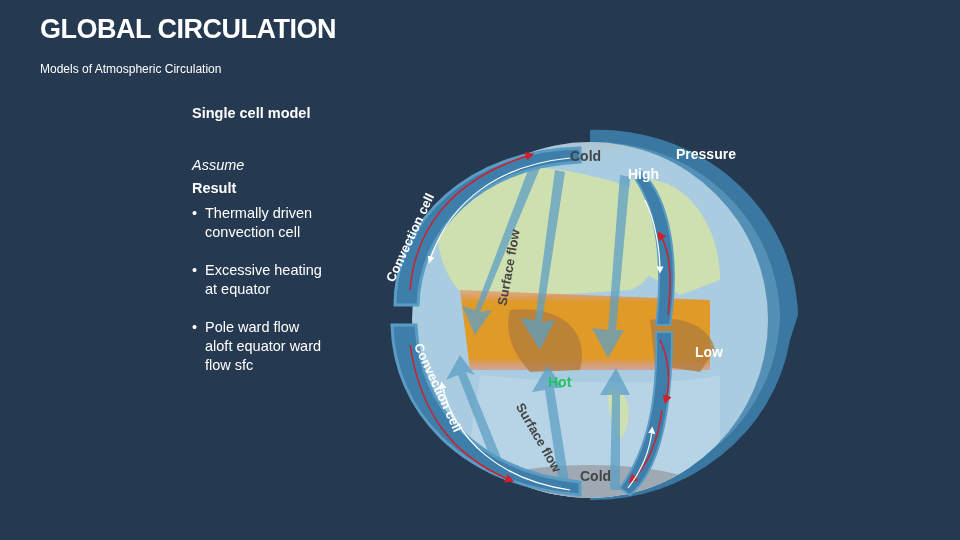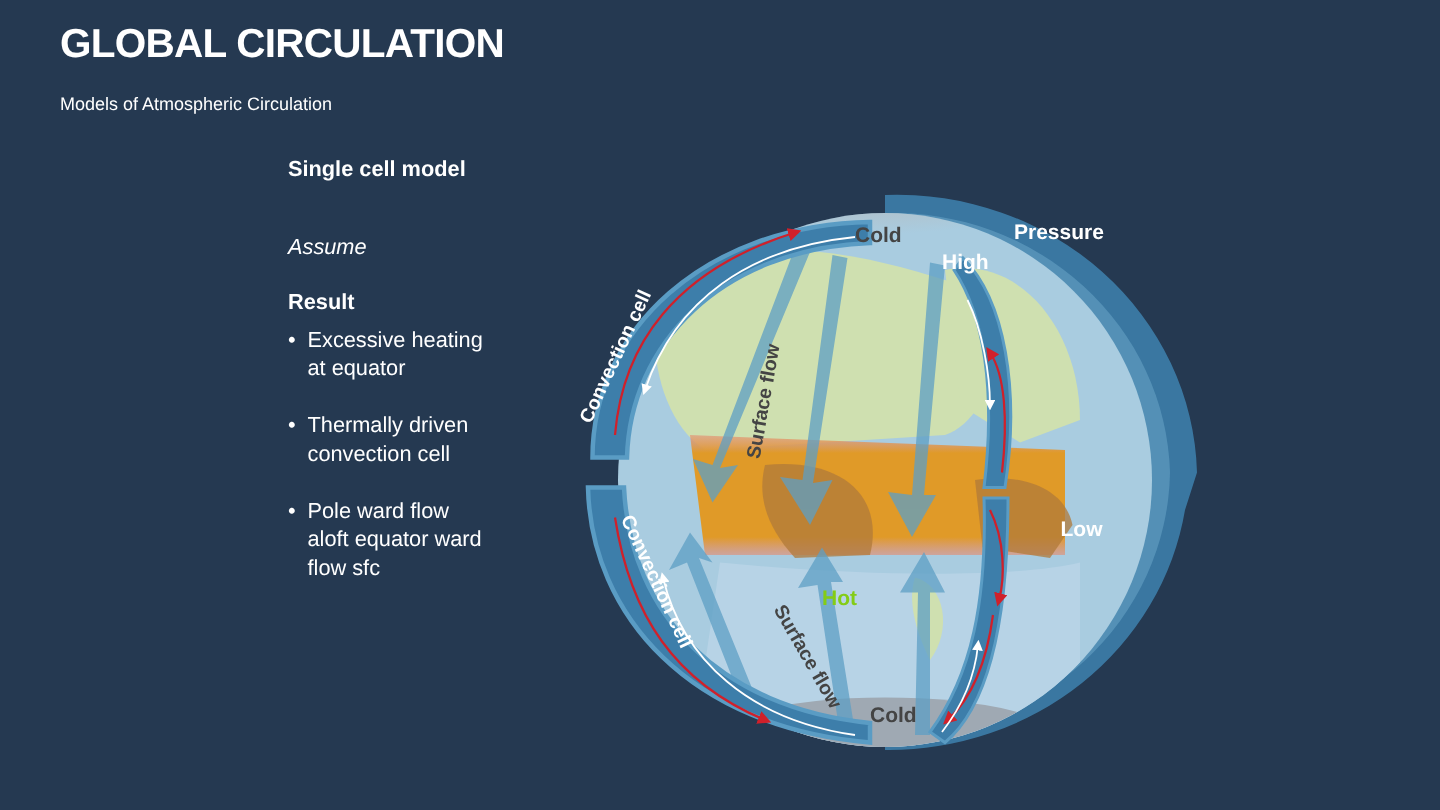--- a/index.html
+++ b/index.html
@@ -18,40 +18,40 @@
       font-size:12px;
     }
     .panel {
       position:absolute; left:192px; top:104px; width:180px;
       font-size:14.5px; line-height:19px;
     }
     .panel .h { font-weight:bold; }
     .panel .assume { font-style:italic;margin-top:33px; }
     .panel ol { margin:0; padding:0; list-style:none; }
     .panel ol li span.n { display:inline-block; width:14px; }
-    .panel .result { margin-top:18px; font-weight:bold; }
+    .panel .result { margin-top:4px; font-weight:bold; }
     .panel ul { margin:6px 0 0 0; padding:0; list-style:none; }
     .panel ul li { position:relative; padding-left:13px; margin-bottom:19px; }
     .panel ul li::before { content:"•"; position:absolute; left:0; top:0; }
     .diagram { position:absolute; left:380px; top:110px; width:440px; height:400px; }
     .lbl { position:absolute; font-weight:bold; font-size:14px; }
   </style>
 </head>
 <body>
 
 <div class="title">GLOBAL CIRCULATION</div>
 <div class="subtitle">Models of Atmospheric Circulation</div>
 
 <div class="panel">
   <div class="h">Single cell model</div>
   <div class="assume">Assume</div>
   <div class="result">Result</div>
   <ul>
+    <li><span>Thermally driven</span><br><span>convection cell</span></li>
     <li><span>Excessive heating</span><br><span>at equator</span></li>
-    <li><span>Thermally driven</span><br><span>convection cell</span></li>
     <li><span>Pole ward flow</span><br><span>aloft equator ward</span><br><span>flow sfc</span></li>
   </ul>
 </div>
 
 <div class="diagram">
   <svg width="440" height="400" viewBox="0 0 440 400">
     <defs>
       <clipPath id="globeClip">
           <circle cx="210" cy="210" r="178"></circle>
         </clipPath>
@@ -111,21 +111,21 @@
     <path d="M190,380 C120,370 75,330 62,275" fill="none" stroke="#fff" stroke-width="1.2" marker-end="url(#whiteHead)"></path>
     <path d="M265,90 C275,110 280,140 280,160" fill="none" stroke="#fff" stroke-width="1.2" marker-end="url(#whiteHead)"></path>
     <path d="M288,205 C292,170 290,140 280,125" fill="none" stroke="#d0202a" stroke-width="1.5" marker-end="url(#redHead)"></path>
     <path d="M280,230 C290,250 290,275 286,290" fill="none" stroke="#d0202a" stroke-width="1.5" marker-end="url(#redHead)"></path>
     <path d="M282,300 C278,330 268,355 252,370" fill="none" stroke="#d0202a" stroke-width="1.5" marker-end="url(#redHead)"></path>
     <path d="M248,378 C262,360 270,340 272,320" fill="none" stroke="#fff" stroke-width="1.2" marker-end="url(#whiteHead)"></path>
   </svg>
 
   <div class="lbl" style="left:296px;top:16px;margin-top:20px;">Pressure</div>
   <div class="lbl" style="left:248px;top:56px;">High</div>
-  <div class="lbl" style="left:327px;top:234px;text-align:right;">Low</div>
+  <div class="lbl" style="left:315px;top:234px;text-align:right;">Low</div>
   <div class="lbl" style="left:190px;top:38px;color:#444;">Cold</div>
   <div class="lbl" style="left:200px;top:358px;color:#444;">Cold</div>
-  <div class="lbl" style="left:168px;top:280px;color:#84cc16;">Hot</div>
+  <div class="lbl" style="left:168px;top:264px;color:#22c55e;">Hot</div>
   <div class="lbl" style="left:-18px;top:120px;transform:rotate(-65deg);font-size:13px;">Convection cell</div>
   <div class="lbl" style="left:10px;top:270px;transform:rotate(65deg);font-size:13px;">Convection cell</div>
   <div class="lbl" style="left:90px;top:150px;transform:rotate(-80deg);color:#444;font-size:13px;">Surface flow</div>
   <div class="lbl" style="left:120px;top:320px;transform:rotate(60deg);color:#444;font-size:13px;">Surface flow</div>
 </div>
 
 </body></html>

